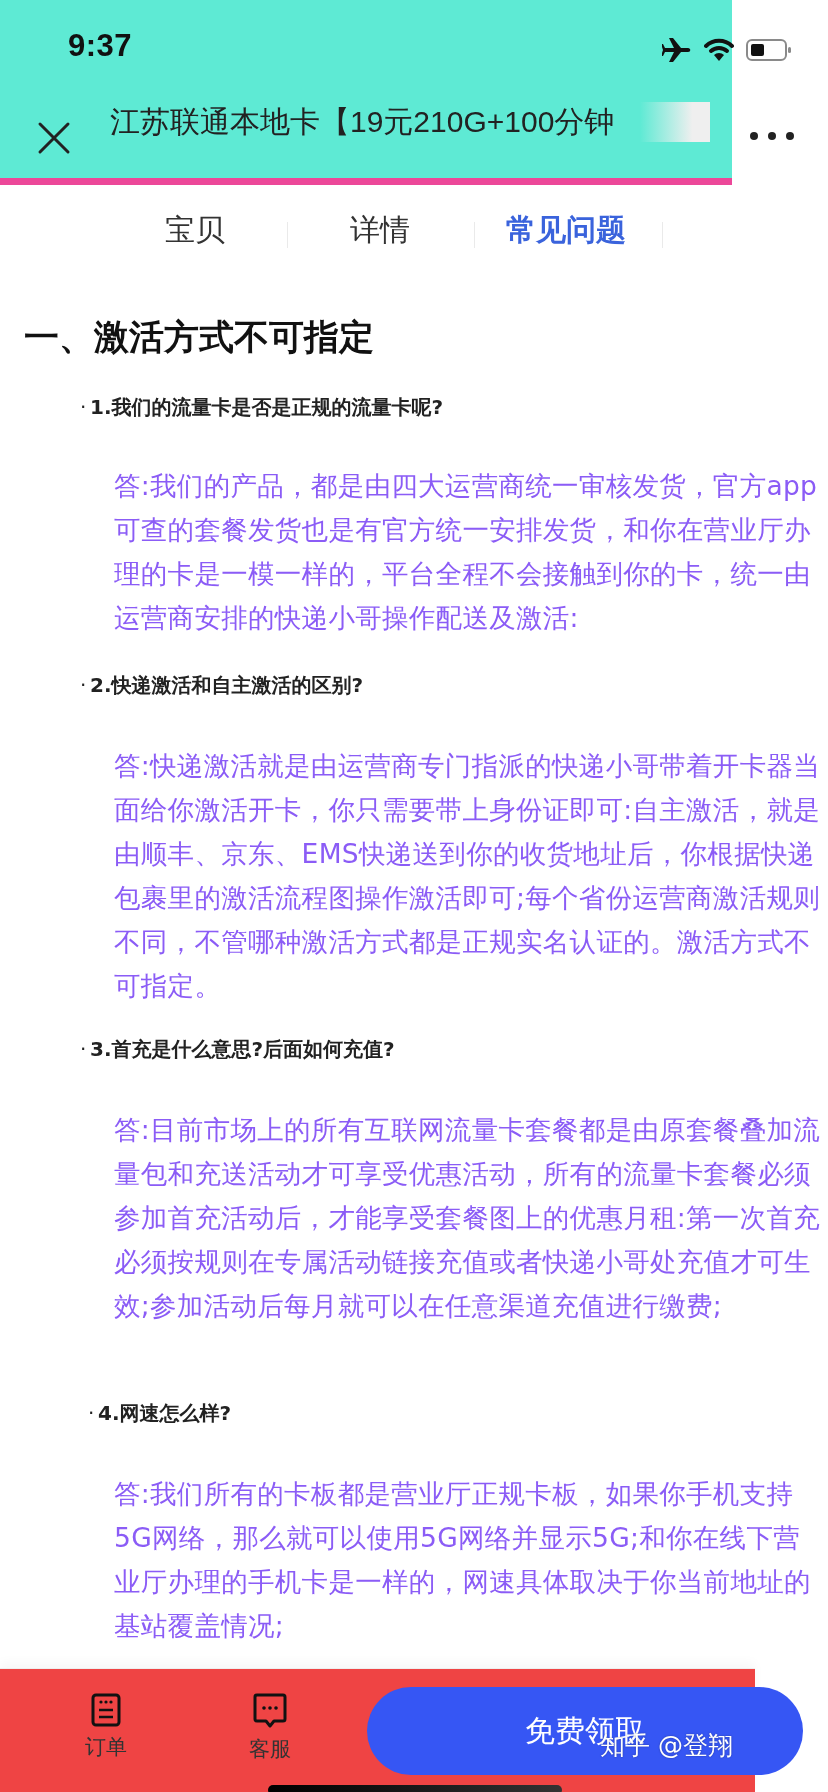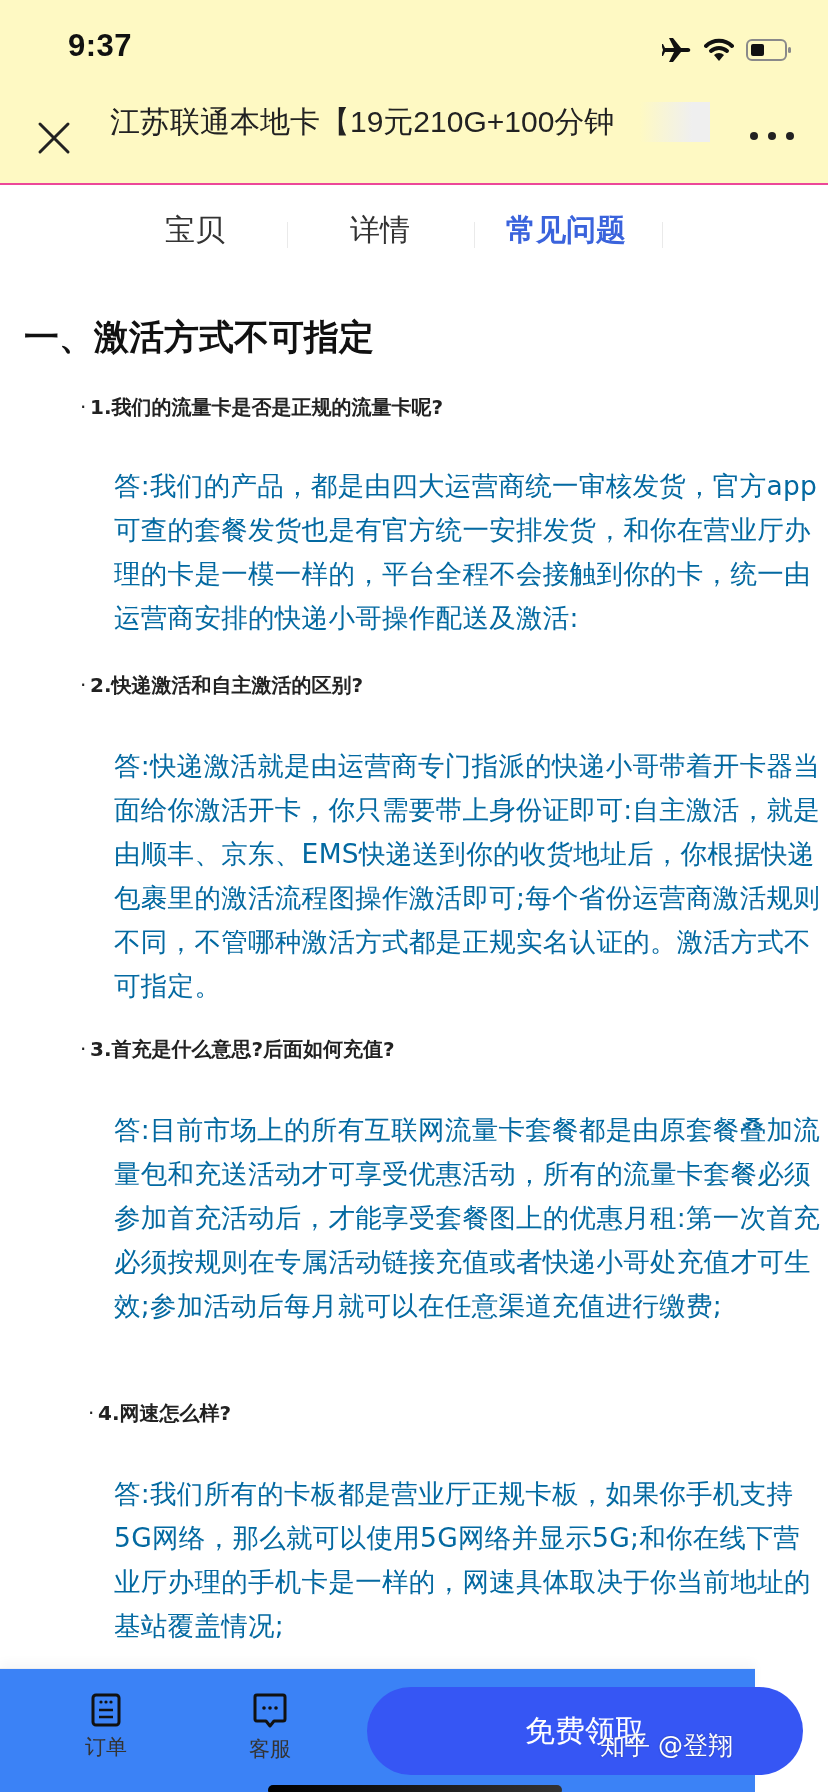--- a/index.html
+++ b/index.html
@@ -1,19 +1,19 @@
 <!DOCTYPE html>
 <html><head>
 <meta charset="utf-8">
 <style>
   * { box-sizing: border-box; margin: 0; padding: 0; }
   html, body { width: 828px; height: 1792px; overflow: hidden; background: #ffffff; }
   body { font-family: "DejaVu Sans", "Liberation Sans", sans-serif; color: #222; position: relative; }
 
-  .top-chrome { position: absolute; left: 0; top: 0; width: 828px; height: 185px; background: #fef9c3; border-bottom: 2px solid #ec4899; }
+  .top-chrome { position: absolute; left: 0; top: 0; width: 732px; height: 185px; background: #5eead4; border-bottom: 7px solid #ec4899; }
   .status-bar { position: absolute; left: 0; top: 0; width: 828px; height: 90px; }
   .status-time { position: absolute; left: 68px; top: 28px; font-size: 31px; font-weight: bold; color: #111; font-family: "Liberation Sans", sans-serif; letter-spacing: 0.5px; }
   .status-icons { position: absolute; right: 36px; top: 36px; display: flex; align-items: center; gap: 12px; }
   .status-icons svg { display: block; }
 
   .nav-bar { position: absolute; left: 0; top: 90px; width: 828px; height: 95px; }
   .close-btn { position: absolute; left: 32px; top: 26px; width: 44px; height: 44px; display: flex; align-items: center; justify-content: center; cursor: pointer; }
   .nav-title-wrap { position: absolute; left: 110px; top: 12px; width: 600px; height: 40px; overflow: hidden; }
   .nav-title { font-size: 30px; color: #222; white-space: nowrap; font-family: "Liberation Sans", "DejaVu Sans", sans-serif; }
   .nav-title-fade { position: absolute; right: 0; top: 0; width: 70px; height: 40px; background: linear-gradient(to right, rgba(239,239,239,0), #efefef 75%); }
@@ -23,23 +23,23 @@
 
   .tabs { position: absolute; left: 0; top: 186px; width: 799px; height: 90px; display: flex; }
   .tab { position: absolute; top: 24px; font-size: 30px; color: #333; cursor: pointer; }
   .tab.active { color: #3a63dc; font-weight: bold; }
   .tab-divider { position: absolute; top: 36px; width: 1px; height: 26px; background: #eaeaea; }
 
   .content { position: absolute; left: 0; top: 300px; width: 828px; }
   .section-title { position: absolute; left: 24px; top: 14px; font-size: 35px; font-weight: bold; color: #111; }
   .faq-q { position: absolute; left: 80px; font-size: 20px; font-weight: bold; color: #222; white-space: nowrap; }
   .faq-q .dot { display: inline-block; width: 10px; font-weight: normal; }
-  .faq-a { position: absolute; left: 114px; width: 712px; font-size: 26.5px; line-height: 44px; color: #0369a1; letter-spacing: 0.3px; }
+  .faq-a { position: absolute; left: 114px; width: 712px; font-size: 26.5px; line-height: 44px; color: #8b5cf6; letter-spacing: 0.3px; }
 
-  .bottom-bar { position: absolute; left: 0; top: 1668px; width: 755px; height: 124px; background: #3b82f6; border-top: 1px solid #eeeeee; box-shadow: 0 -6px 10px rgba(0,0,0,0.03); }
+  .bottom-bar { position: absolute; left: 0; top: 1668px; width: 755px; height: 124px; background: #ef4444; border-top: 1px solid #eeeeee; box-shadow: 0 -6px 10px rgba(0,0,0,0.03); }
   .bb-item { position: absolute; top: 24px; width: 80px; display: flex; flex-direction: column; align-items: center; cursor: pointer; }
   .bb-label { margin-top: 6px; font-size: 21px; color: #333; }
   .cta-btn { position: absolute; left: 367px; top: 18px; width: 436px; height: 88px; border-radius: 44px; background: #3656f4; color: #fff; display: flex; align-items: center; justify-content: center; font-size: 30px; cursor: pointer; }
   .watermark { position: absolute; right: 22px; top: 60px; font-size: 25px; color: #fff; text-shadow: 0 0 2px rgba(0,0,0,0.35); }
   .home-indicator { position: absolute; left: 268px; top: 116px; width: 294px; height: 10px; border-radius: 5px; background: linear-gradient(to right, #000 0%, #111 35%, #333 100%); }
 </style>
 </head>
 <body>
 
 <div class="top-chrome">

